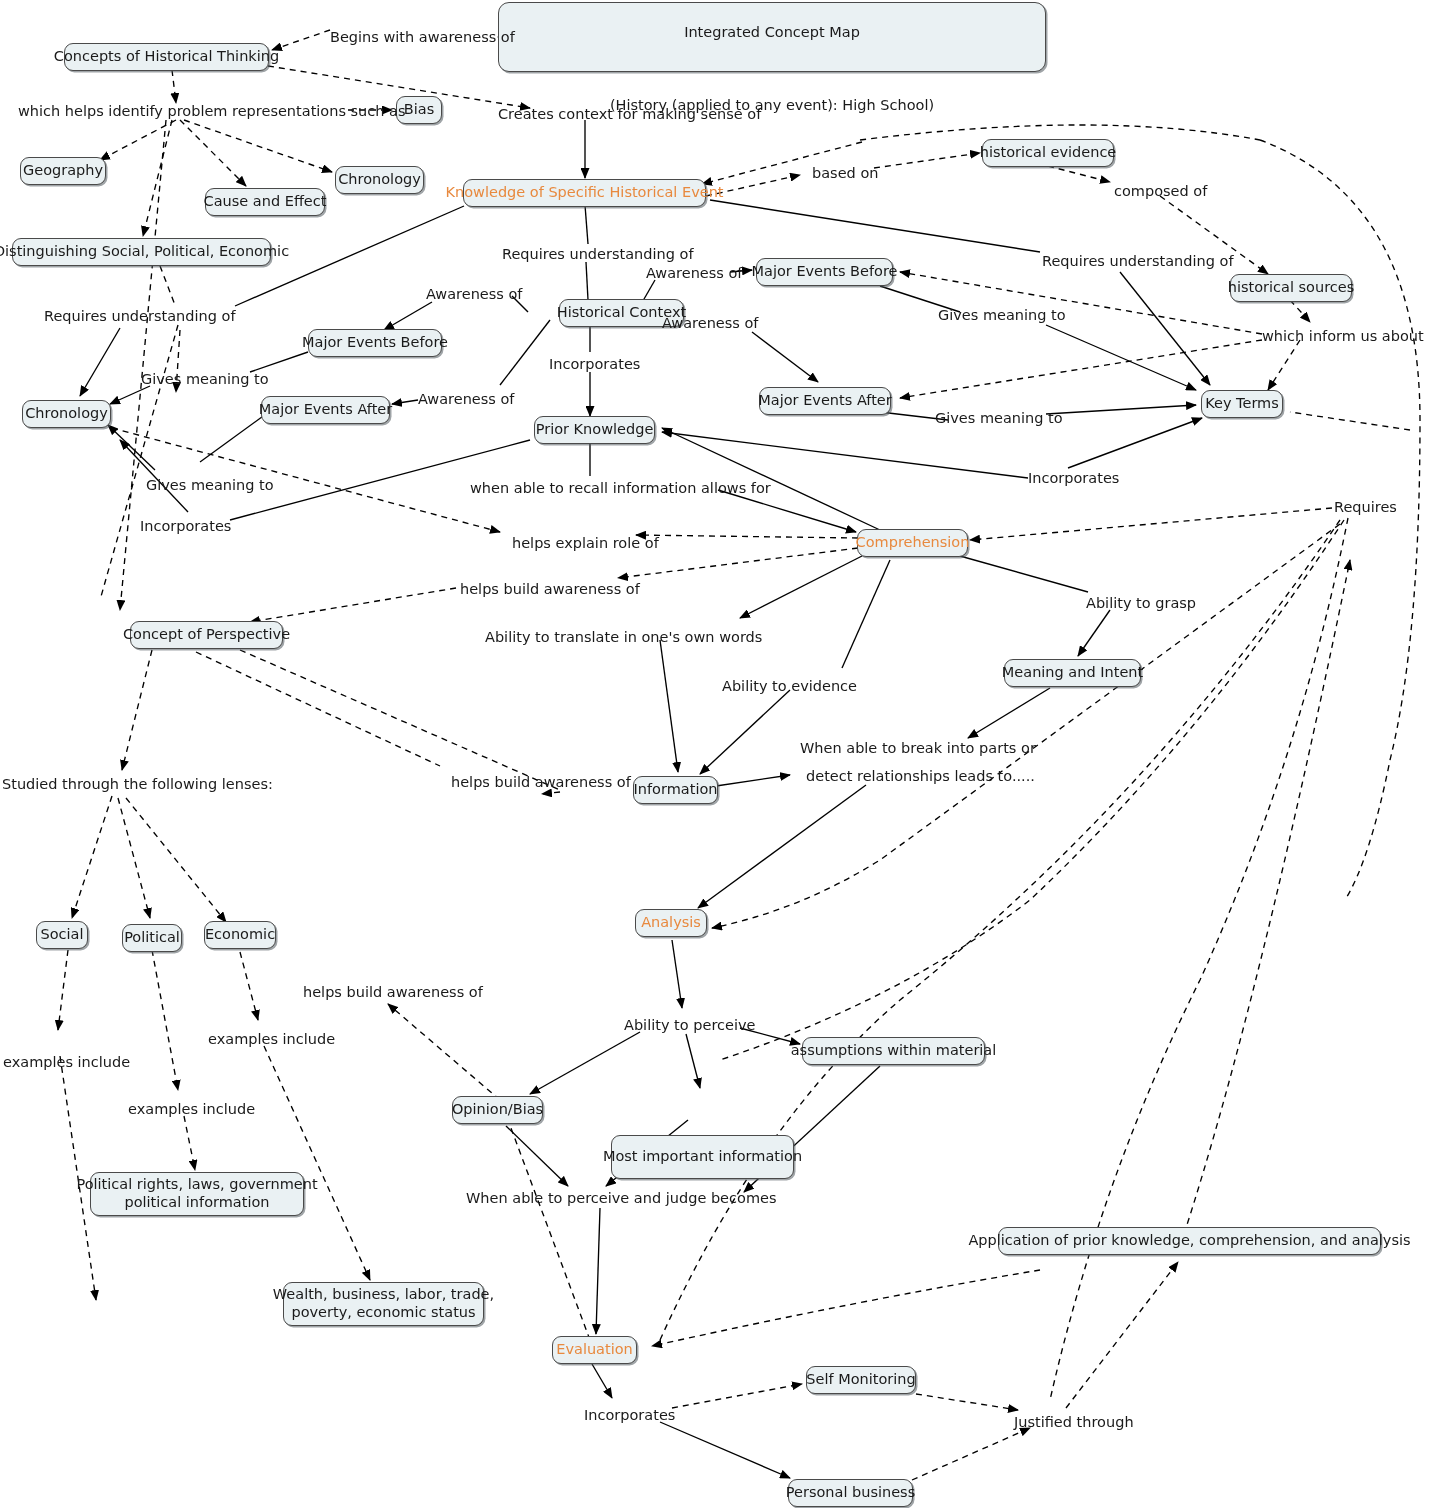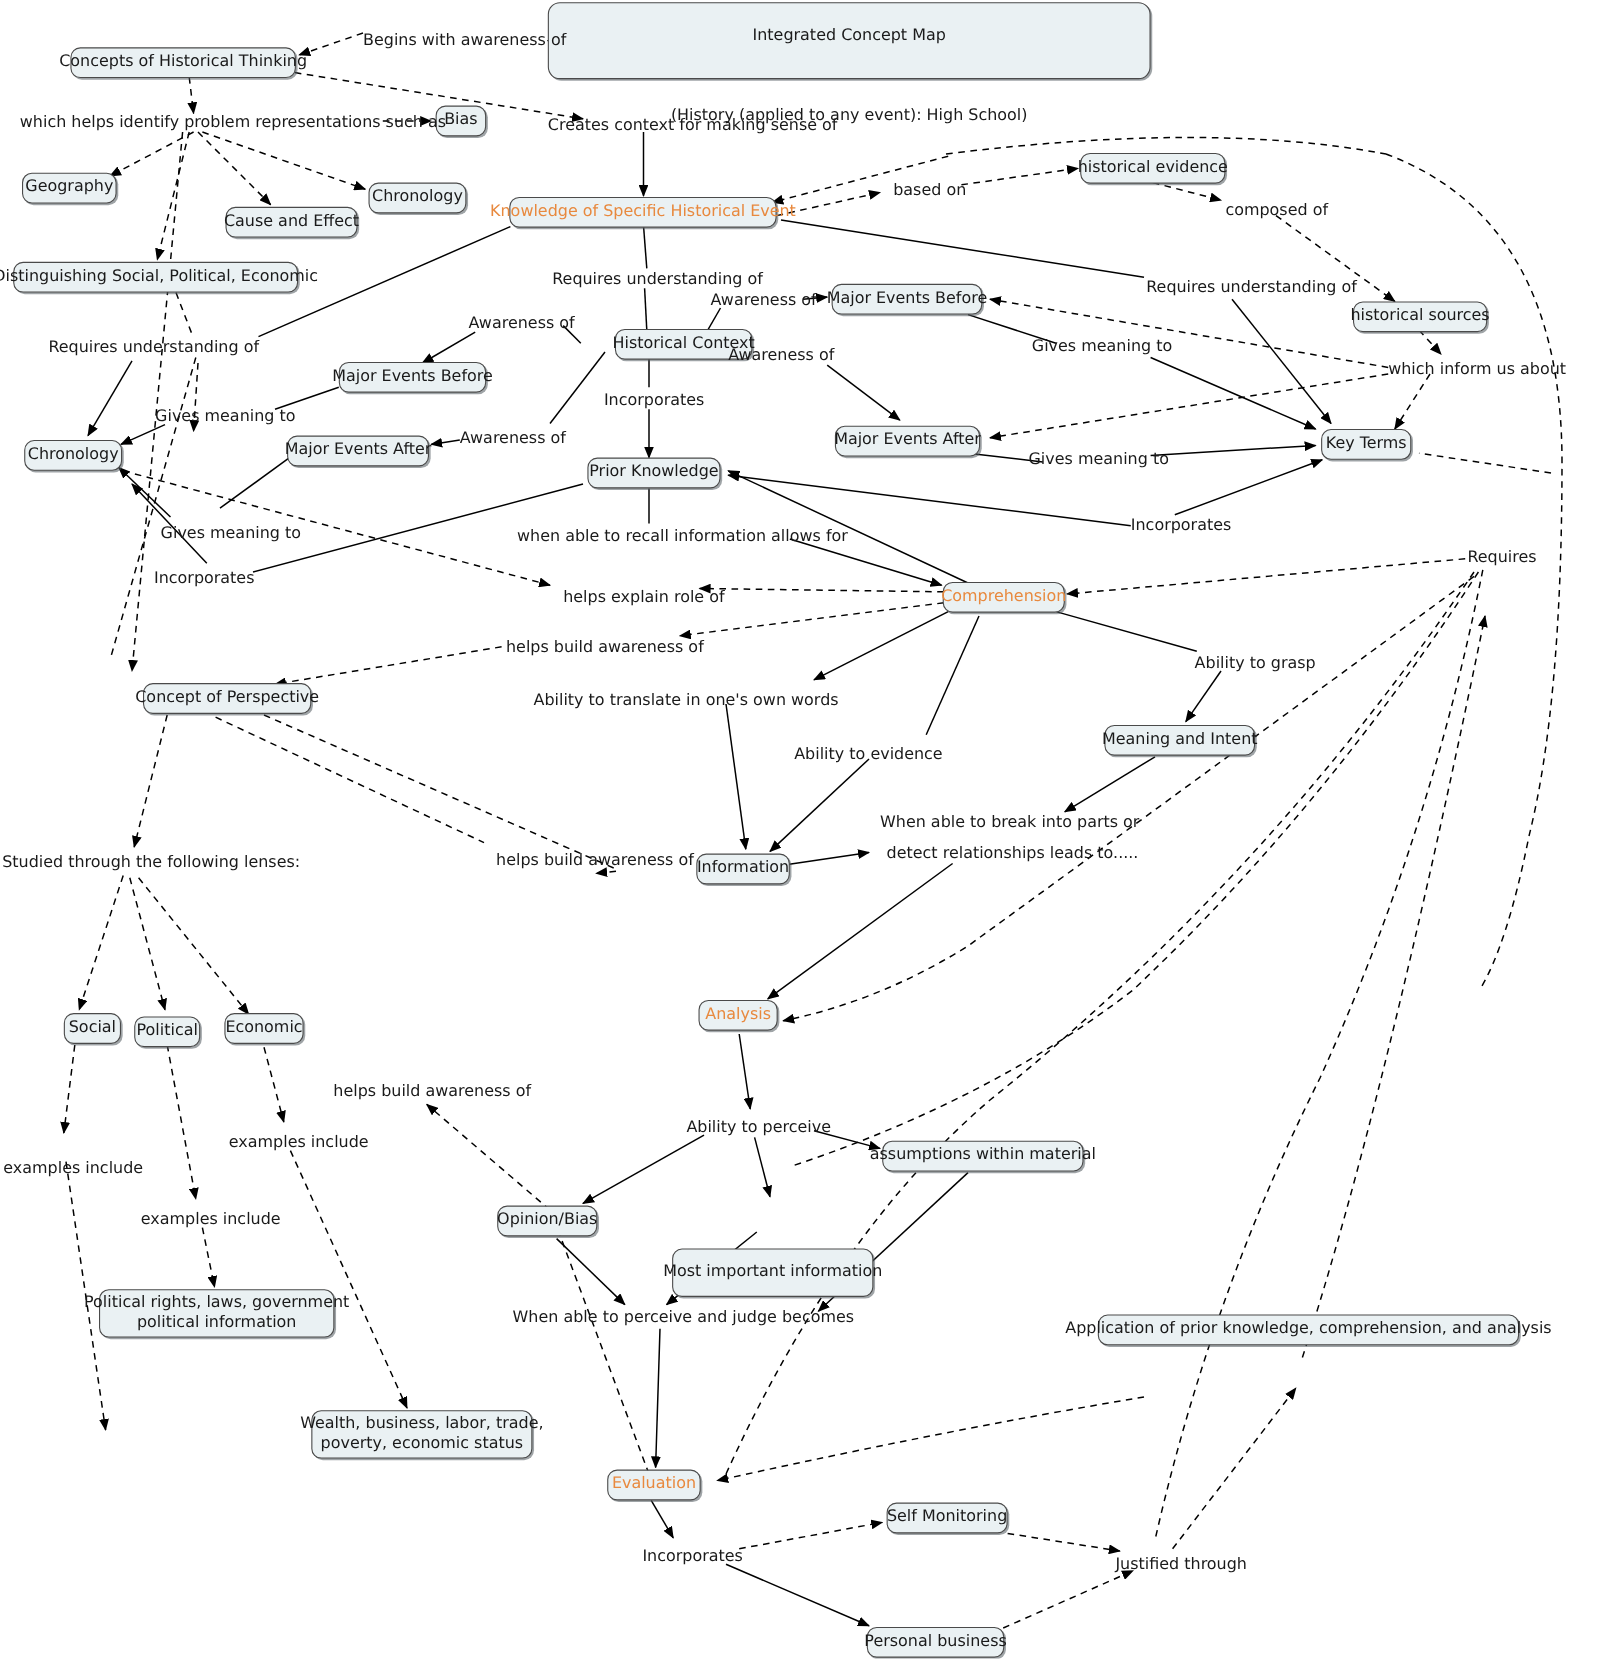--- a/index.html
+++ b/index.html
@@ -293,42 +293,42 @@
   <div class="node" style="left:534px; top:416px; width:121px; height:28px;">Prior Knowledge</div>
 
   <div class="node accent" style="left:857px; top:529px; width:111px; height:28px;">Comprehension</div>
 
   <div class="node" style="left:86px; top:621px; width:153px; height:28px;margin-left:44px;">Concept of Perspective</div>
 
   <div class="node" style="left:1004px; top:659px; width:137px; height:28px;">Meaning and Intent</div>
 
   <div class="node" style="left:633px; top:776px; width:85px; height:28px;">Information</div>
 
-  <div class="node" style="left:58px; top:921px; width:52px; height:28px;">Social</div>
+  <div class="node" style="left:36px; top:921px; width:52px; height:28px;">Social</div>
 
   <div class="node" style="left:122px; top:924px; width:60px; height:28px;">Political</div>
 
   <div class="node" style="left:204px; top:921px; width:72px; height:28px;">Economic</div>
 
   <div class="node accent" style="left:635px; top:909px; width:72px; height:28px;">Analysis</div>
 
   <div class="node" style="left:802px; top:1037px; width:183px; height:28px;">assumptions within material</div>
 
   <div class="node" style="left:452px; top:1096px; width:91px; height:28px;">Opinion/Bias</div>
 
   <div class="node" style="left:611px; top:1124px; width:183px; height:44px;margin-top:11px;">Most important information</div>
 
   <div class="node" style="left:90px; top:1172px; width:214px; height:44px;">Political rights, laws, government
 political information</div>
 
   <div class="node" style="left:283px; top:1282px; width:201px; height:44px;">Wealth, business, labor, trade,
 poverty, economic status</div>
 
 
-  <div class="node" style="left:998px; top:1195px; width:383px; height:28px;">Application of prior knowledge, comprehension, and analysis</div>
+  <div class="node" style="left:998px; top:1227px; width:383px; height:28px;">Application of prior knowledge, comprehension, and analysis</div>
 
   <div class="node accent" style="left:552px; top:1336px; width:85px; height:28px;">Evaluation</div>
 
   <div class="node" style="left:806px; top:1366px; width:110px; height:28px;">Self Monitoring</div>
 
   <div class="node" style="left:788px; top:1479px; width:125px; height:28px;">Personal business</div>
 
   <div class="linklabel" style="left:330px; top:28px;">Begins with awareness of</div>
 
   <div class="linklabel" style="left:18px; top:102px;">which helps identify problem representations such as</div>

